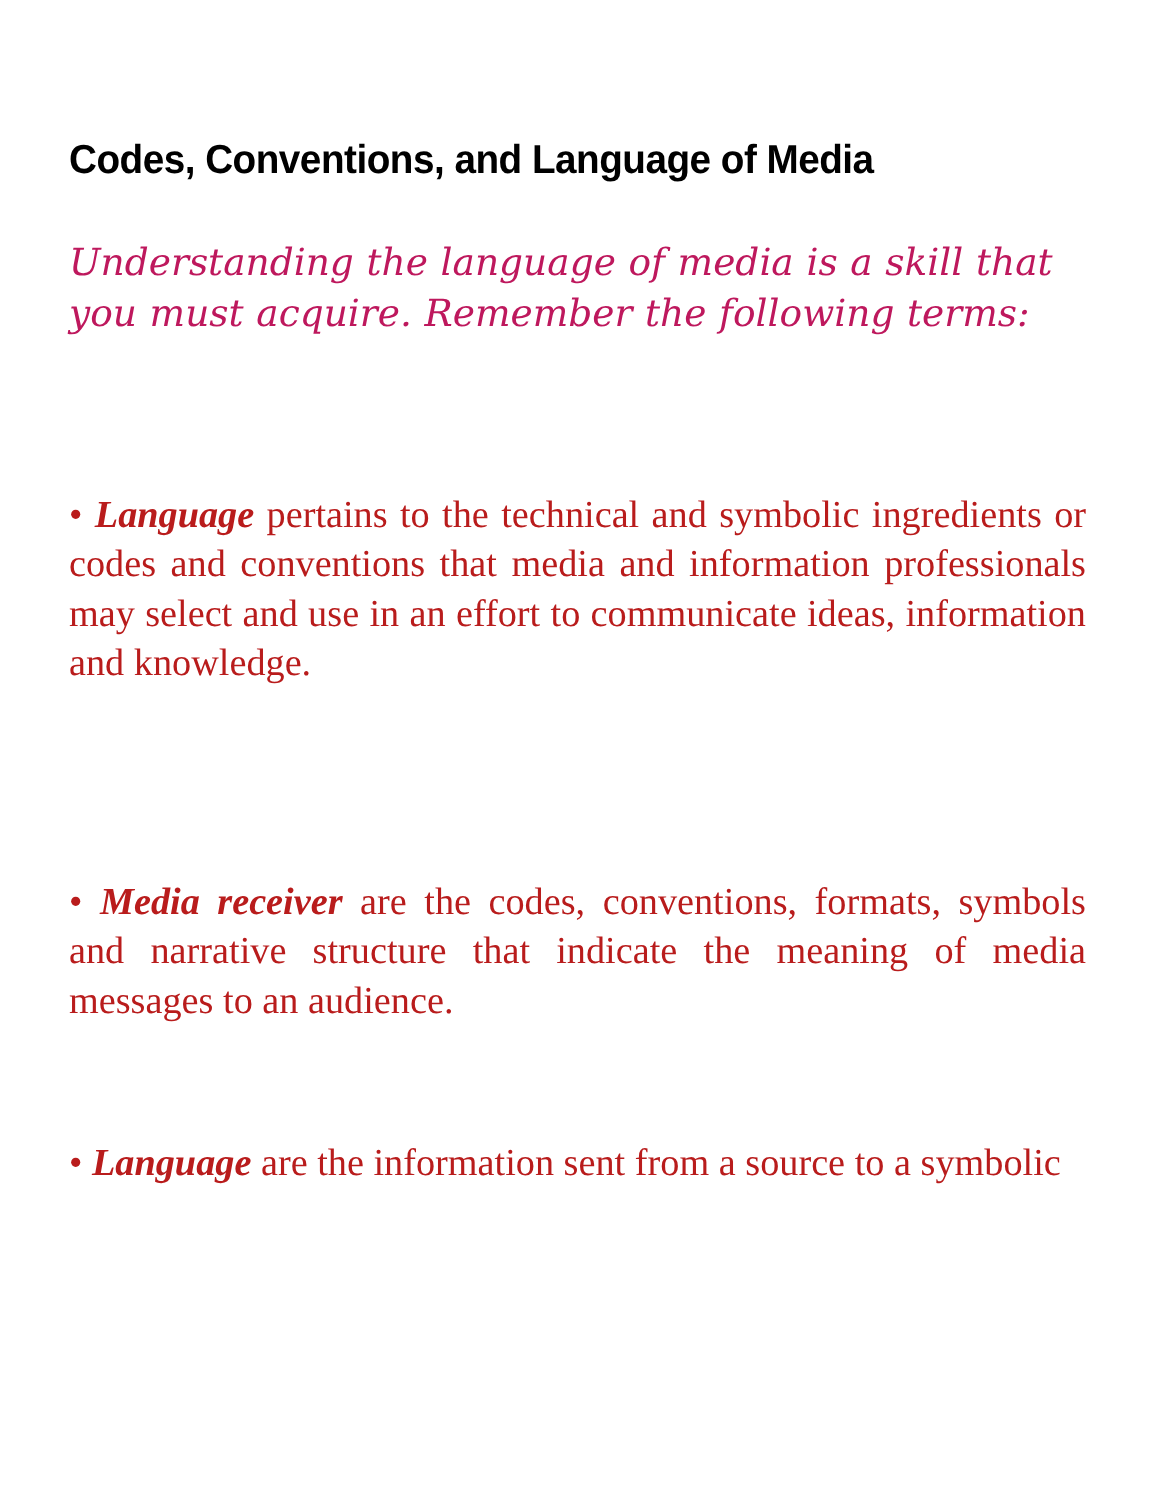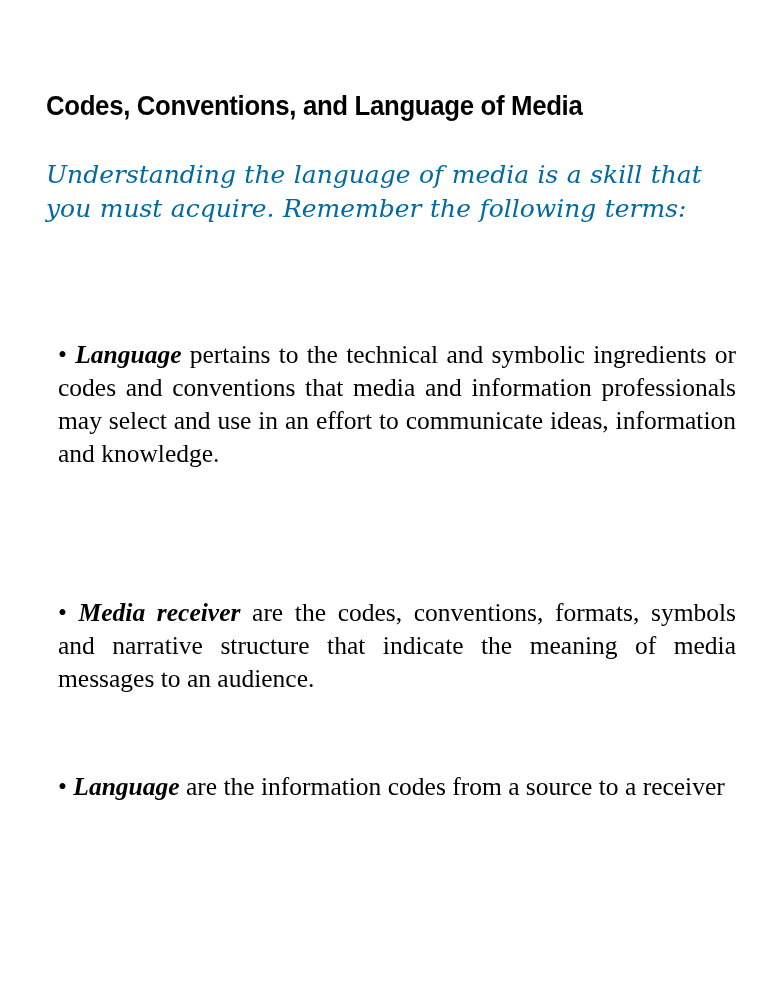--- a/index.html
+++ b/index.html
@@ -55,35 +55,35 @@
     position: absolute;
     left: 0;
     top: 158px;
     width: 660px;
     margin: 0;
     font-family: "DejaVu Serif", "Liberation Serif", serif;
     font-style: italic;
     font-weight: normal;
     font-size: 25px;
     line-height: 34px;
-    color: #0369a1;
+    color: #be185d;
     text-align: left;
     word-spacing: 0.5px;
   }
 
   
   .bullet {
     position: absolute;
     left: 0;
     width: 678px;
-    margin: 12px;
+    margin: 0;
     font-family: "Liberation Serif", "DejaVu Serif", serif;
     font-size: 25.5px;
     line-height: 33px;
-    color: #000000;
+    color: #b91c1c;
     text-align: justify;
     text-justify: inter-word;
     text-align-last: left;
     hyphens: none;
   }
 
   .bullet .dot {
     font-family: "Liberation Serif", "DejaVu Serif", serif;
     font-size: 25.5px;
   }
@@ -104,16 +104,16 @@
   <div class="content">
 
     <h1 class="doc-title">Codes, Conventions, and Language of Media</h1>
 
     <p class="intro">Understanding the language of media is a skill that you must acquire. Remember the following terms:</p>
 
     <p class="bullet" id="bullet-language"><span class="dot">•</span> <span class="term">Language</span><span> pertains to the technical and symbolic ingredients or codes and conventions that media and information professionals may select and use in an effort to communicate ideas, information and knowledge.</span></p>
 
     <p class="bullet" id="bullet-media"><span class="dot">•</span> <span class="term">Media receiver</span><span> are the codes, conventions, formats, symbols and narrative structure that indicate the meaning of media messages to an audience.</span></p>
 
-    <p class="bullet" id="bullet-messages"><span class="dot">•</span> <span class="term">Language</span><span> are the information codes from a source to a receiver</span></p>
+    <p class="bullet" id="bullet-messages"><span class="dot">•</span> <span class="term">Language</span><span> are the information sent from a source to a symbolic</span></p>
 
   </div>
 </div>
 
 </body></html>

